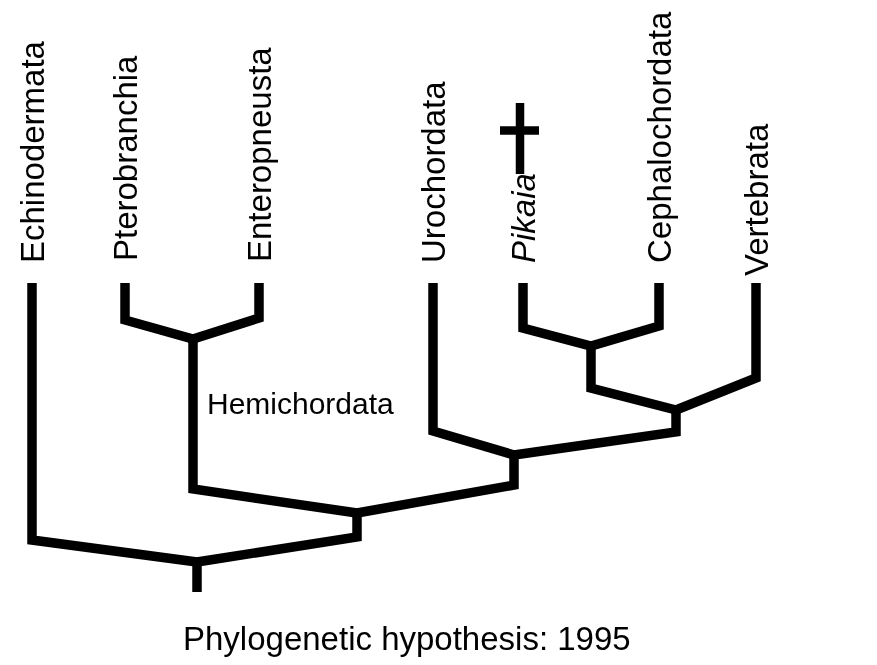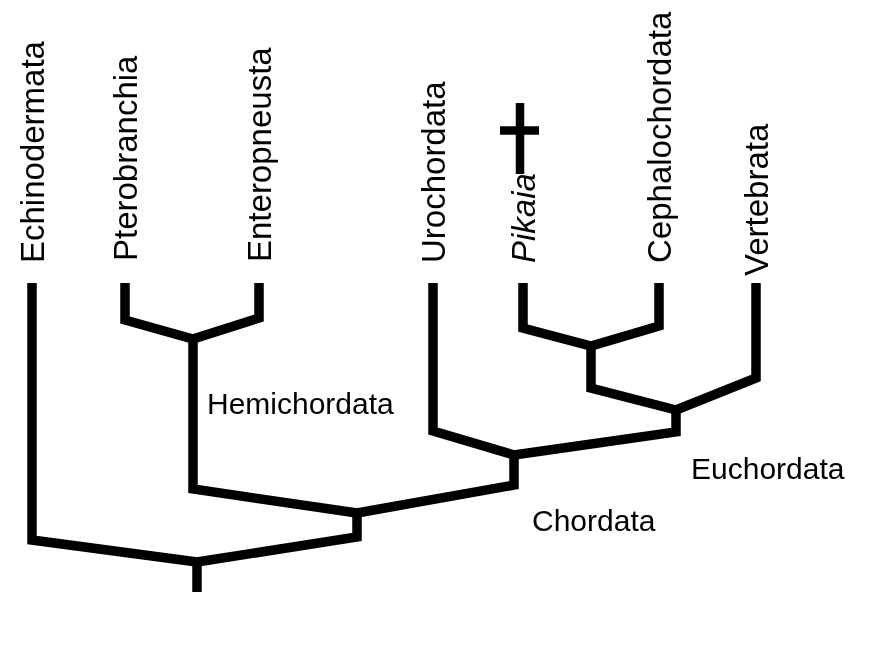--- a/index.html
+++ b/index.html
@@ -85,17 +85,16 @@
 
   <div class="tip" style="left:49px;  bottom:402px;">Echinodermata</div>
   <div class="tip" style="left:142px; bottom:404px;">Pterobranchia</div>
   <div class="tip" style="left:276px; bottom:403px;">Enteropneusta</div>
   <div class="tip" style="left:450px; bottom:402px;">Urochordata</div>
   <div class="tip italic" style="left:540px; bottom:402px;">Pikaia</div>
   <div class="tip" style="left:676px; bottom:402px;">Cephalochordata</div>
   <div class="tip" style="left:773px; bottom:389px;">Vertebrata</div>
 
   <div class="clade" style="left:207px; top:345px;">Hemichordata</div>
-  <div class="clade" style="left:691px; top:410px;">Euchordata</div>
-  <div class="clade" style="left:532px; top:462px;">Chordata</div>
 
+  <div class="caption" style="left:183px; top:622px;">Phylogenetic hypothesis: 1995</div>
 
 </div>
 
 </body></html>

